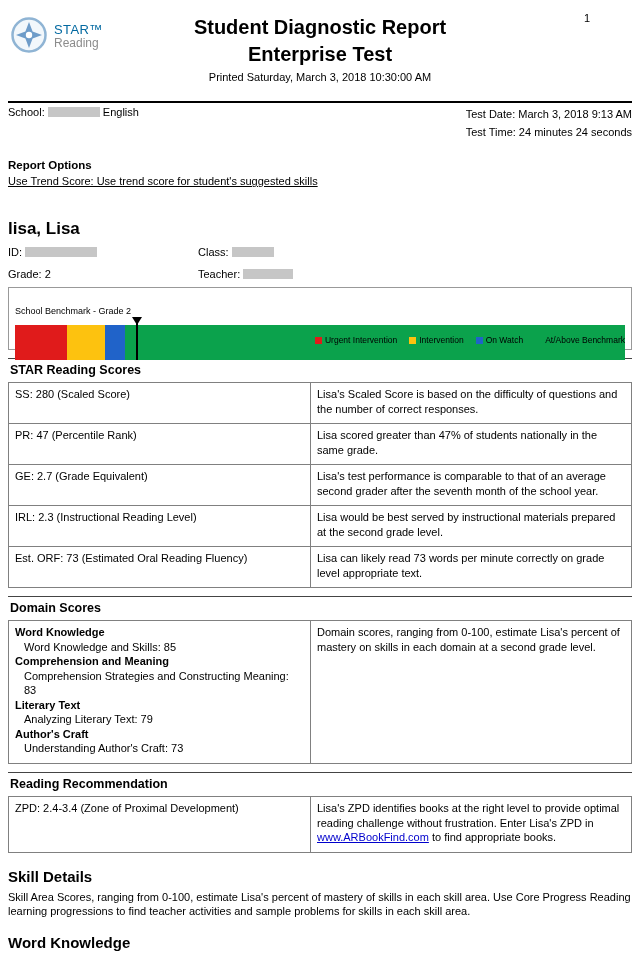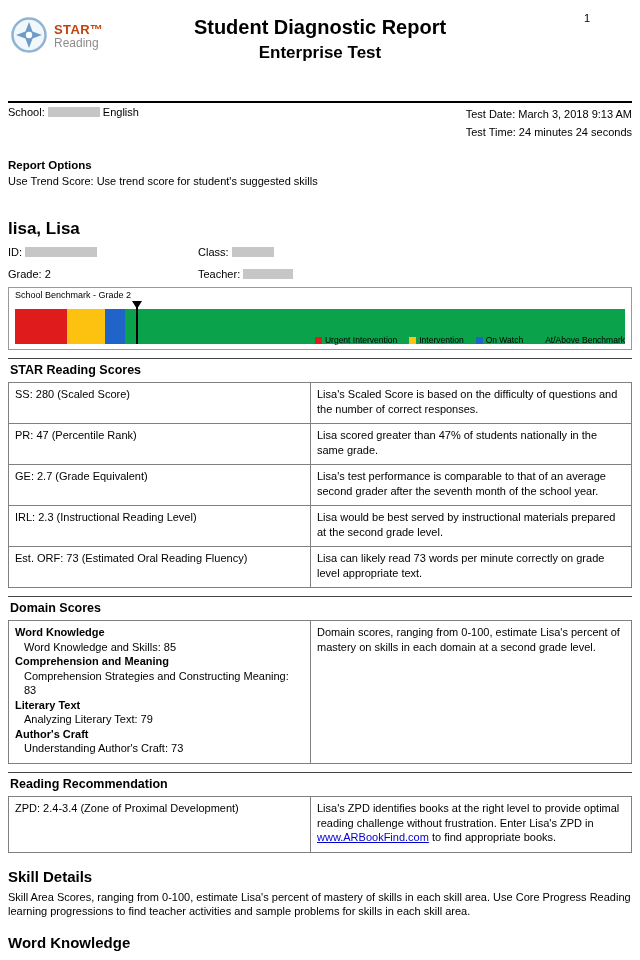--- a/index.html
+++ b/index.html
@@ -7,46 +7,46 @@
   body {
     width:640px; min-height:960px; margin:0 auto;
     font-family:"Liberation Sans","DejaVu Sans",sans-serif;
     font-size:11px; color:#000;
   }
   .page { width:640px; min-height:960px; padding:0 8px; background:#fff; overflow:hidden; }
 
   
   .hdr { position:relative; height:98px; }
   .logo { position:absolute; left:2px; top:16px; display:flex; align-items:center; gap:6px; }
-  .logo-brand { font-weight:bold; font-size:13px; letter-spacing:.4px; color:#c2410c; }
+  .logo-brand { font-weight:normal; font-size:13px; letter-spacing:.4px; color:#0369a1; }
   .logo-prod { color:#8c8c8c; font-size:12px; margin-top:-1px; }
   .pagenum { position:absolute; right:42px; top:12px; font-size:11px; }
   .titles { text-align:center; padding-top:16px; }
   .title { font-size:20px; font-weight:bold; }
-  .subtitle { font-size:17px; font-weight:bold; margin-top:4px; }
+  .subtitle { font-size:20px; font-weight:bold; margin-top:4px; }
   .printed { font-size:11px; margin-top:5px; }
   .rule { border-top:2px solid #000; margin-top:3px; }
 
   
   .meta { display:flex; justify-content:space-between; padding-top:3px; }
   .meta-right { text-align:right; line-height:1.6; }
   .redact { display:inline-block; background:#c6c6c6; height:10px; vertical-align:-1px; }
   .w52{width:52px;} .w72{width:72px;} .w42{width:42px;} .w50{width:50px;}
 
   
   .ropt { margin-top:18px; }
   .ropt-title { font-weight:bold; font-size:11.5px; }
-  .ropt-line { margin-top:4px; }
+  .ropt-line { margin-top:4px;text-decoration:underline; }
 
   
   .student-name { font-size:17px; font-weight:bold; margin-top:32px; }
   .info-grid { display:grid; grid-template-columns:190px auto; justify-content:start; row-gap:10px; margin-top:7px; }
 
   
-  .bench { border:1px solid #999; margin-top:7px; height:63px; position:relative; padding:2px 6px; }
+  .bench { border:1px solid #999; margin-top:7px; height:63px; position:relative; padding:18px 6px; }
   .bench-title { font-size:9px; }
   .bar-wrap { position:relative; margin-top:9px; height:35px; }
   .bar { display:flex; width:100%; height:100%; }
   .bar > div { height:100%; }
   .marker { position:absolute; top:-8px; bottom:0; width:0; }
   .tri { position:absolute; left:-5px; top:0; width:0; height:0;
          border-left:5px solid transparent; border-right:5px solid transparent; border-top:8px solid #000; }
   .mline { position:absolute; left:-1px; top:1px; bottom:0; width:2px; background:#000; }
   .legend { position:absolute; right:6px; bottom:4px; display:flex; gap:12px; font-size:8.5px; align-items:center; }
   .lg-item { display:flex; align-items:center; }
@@ -83,20 +83,21 @@
       </span>
       <span>
         <div class="logo-brand">STAR™</div>
         <div class="logo-prod">Reading</div>
       </span>
     </div>
     <div class="pagenum">1</div>
     <div class="titles">
       <div class="title">Student Diagnostic Report</div>
       <div class="subtitle">Enterprise Test</div>
+      <div class="printed">Printed Saturday, March 3, 2018 10:30:00 AM</div>
     </div>
   </div>
 
   <div class="rule"></div>
 
   <div class="meta">
     <div>
       <span>School:</span>
       <span class="redact w52"></span>
       <span>English</span>

